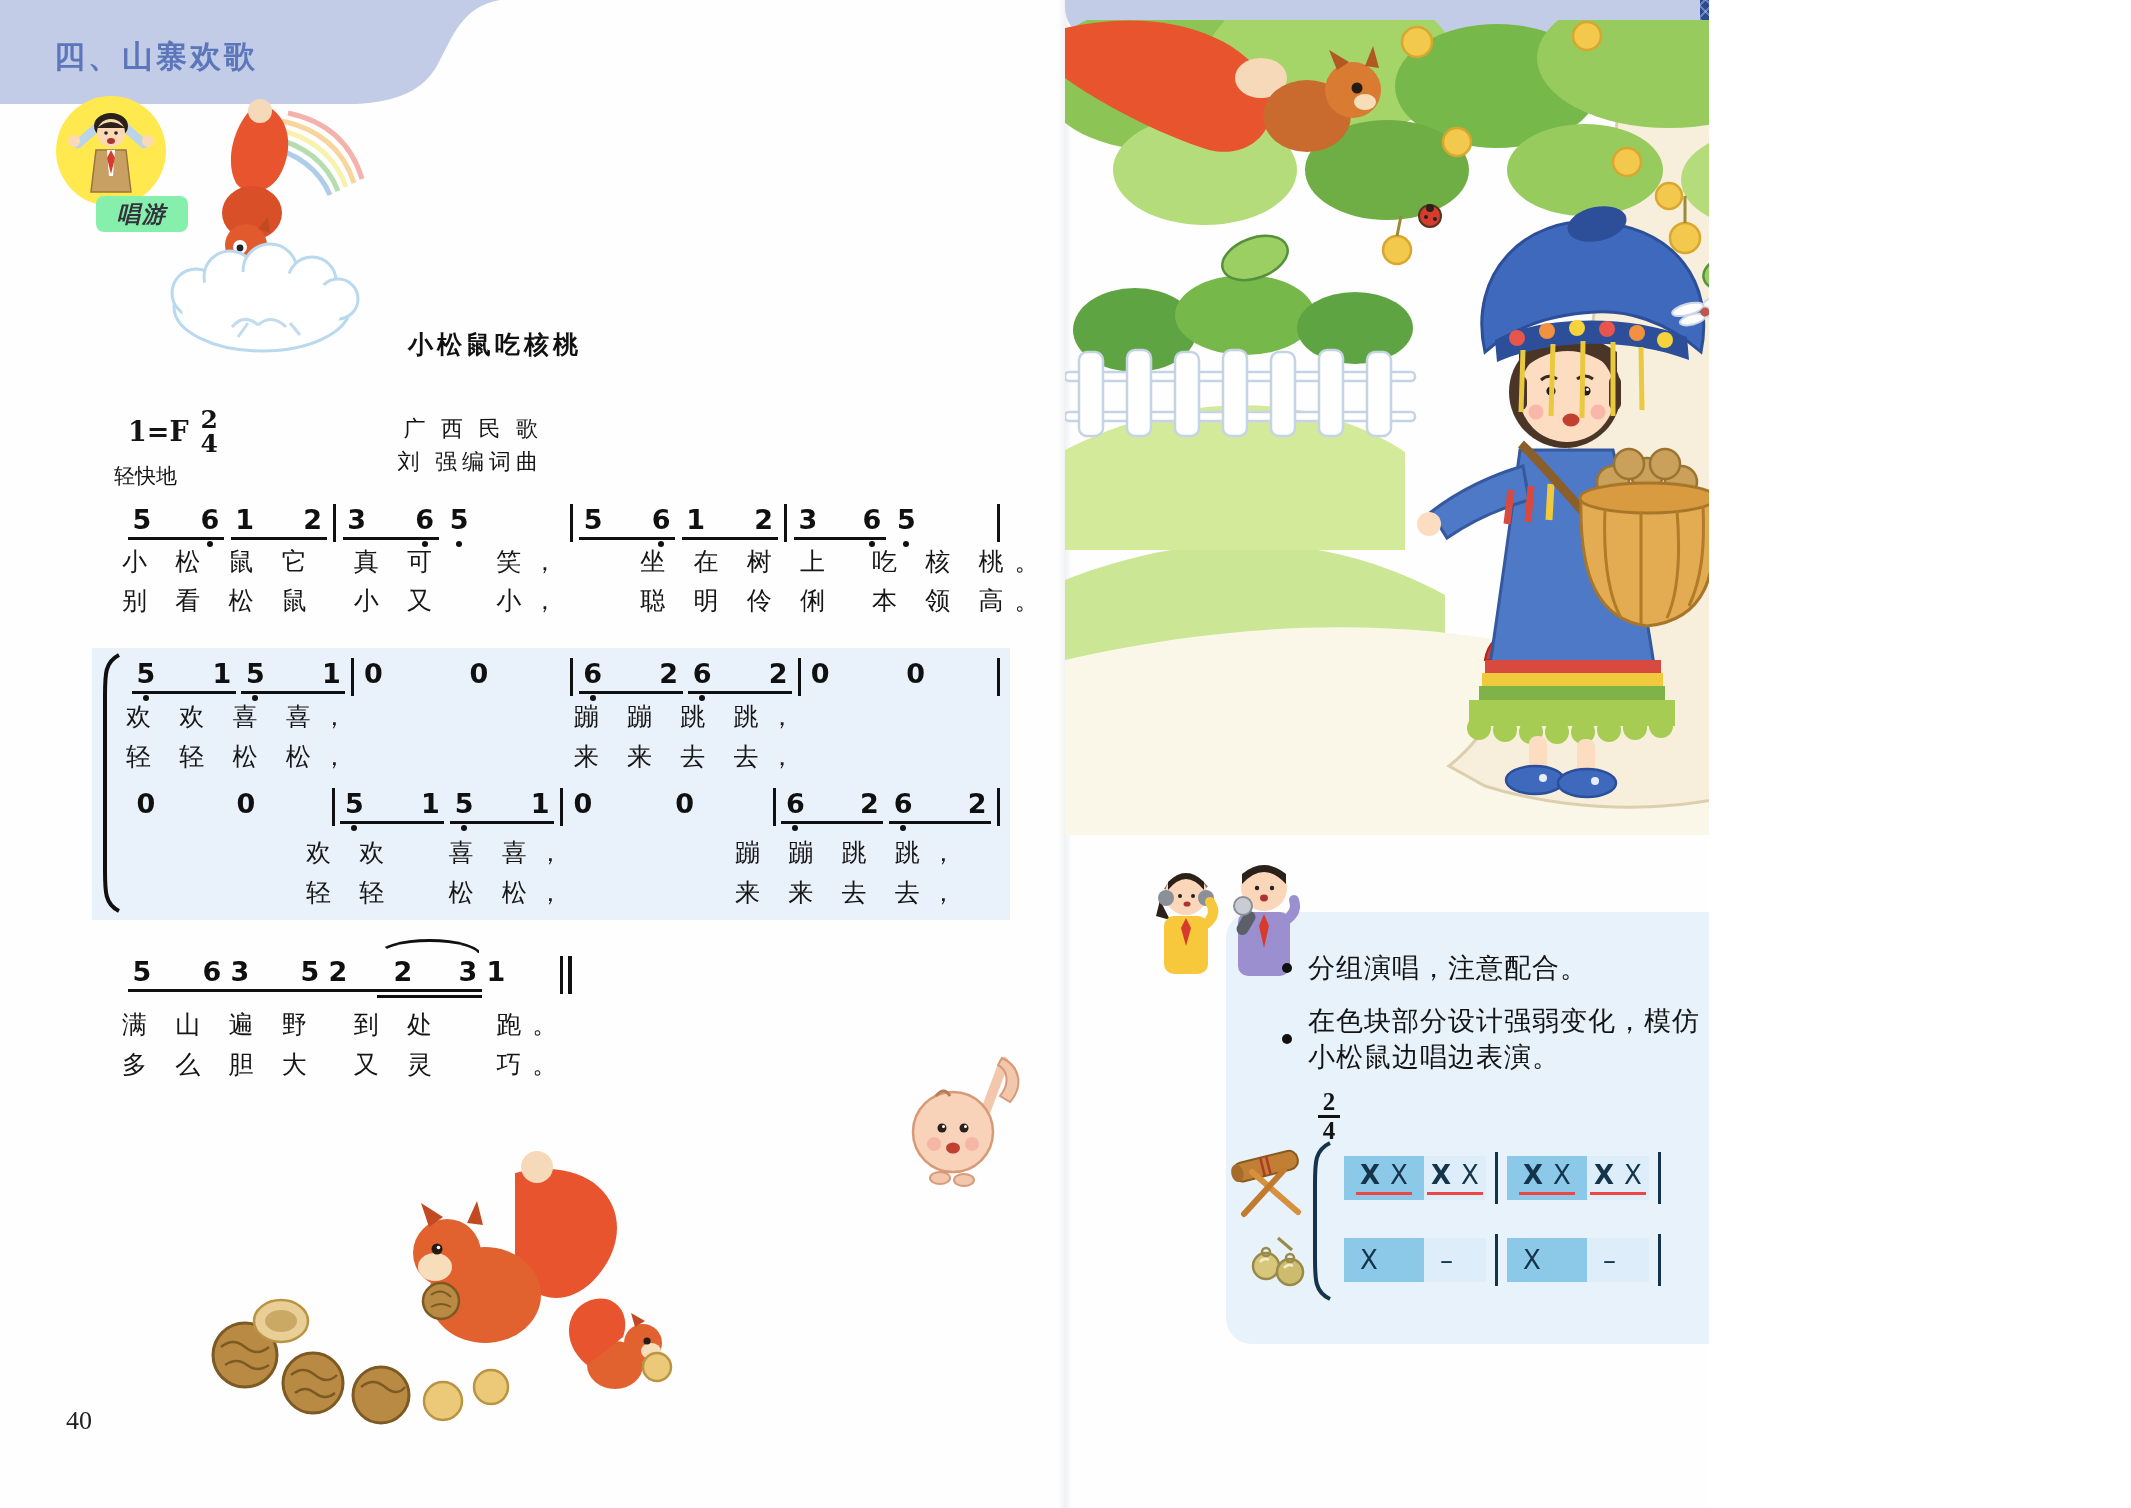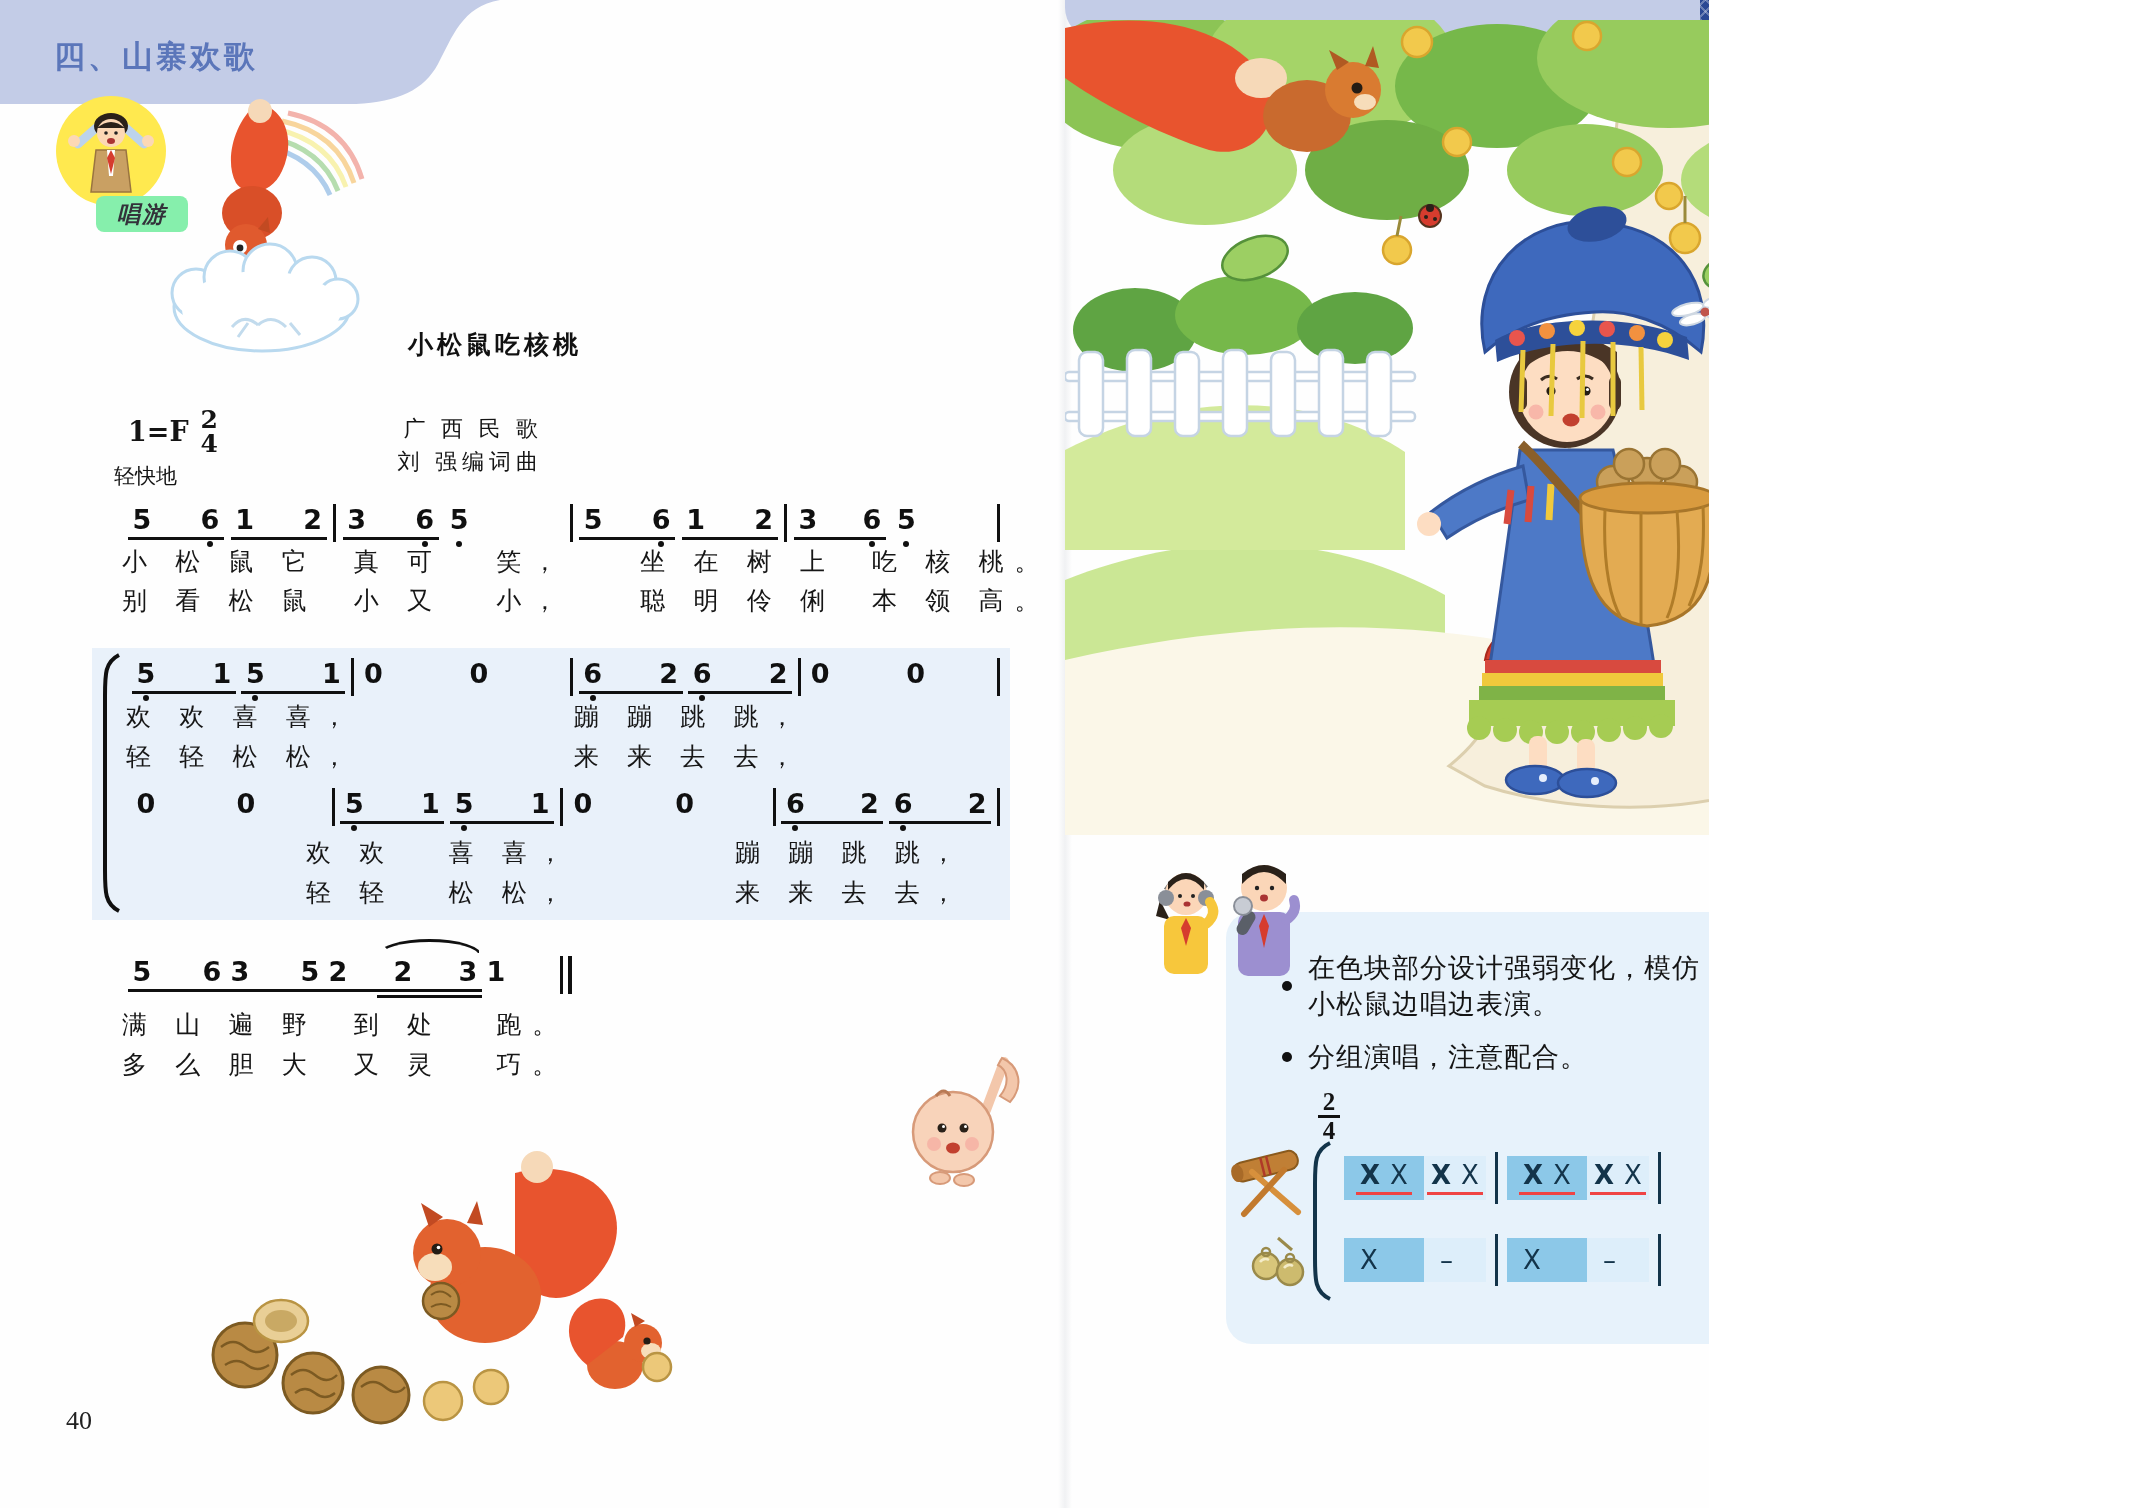--- a/index.html
+++ b/index.html
@@ -595,25 +595,25 @@
     <rect x="92" y="58" width="52" height="64" rx="10" fill="#9c8fd0"></rect>
     <path d="M118,60 L123,72 L118,94 L113,72 Z" fill="#d63c2e"></path>
     <rect x="94" y="56" width="12" height="26" rx="6" transform="rotate(30 100 69)" fill="#5a5f68"></rect>
     <circle cx="97" cy="52" r="9" fill="#c8ccd4" stroke="#8a8f98" stroke-width="2"></circle>
     <path d="M140,66 Q152,58 148,46" stroke="#9c8fd0" stroke-width="10" fill="none" stroke-linecap="round"></path>
   </svg>
 
   <div id="bullets" class="abs">
     <div class="brow">
         <span class="bdot"></span>
-        <span>在色块部分设计强弱变化，模仿小松鼠边唱边表演。</span>
+        <span>分组演唱，注意配合。</span>
       </div>
     <div class="brow">
         <span class="bdot"></span>
-        <span>分组演唱，注意配合。</span>
+        <span>在色块部分设计强弱变化，模仿小松鼠边唱边表演。</span>
       </div>
   </div>
 
   <div id="meterR" class="abs meterStack" style="margin-left:0;">
     <span>2</span>
     <span class="mbar"></span>
     <span>4</span>
   </div>
 
   <svg class="abs" style="left:1224px;top:1140px;" width="90" height="80">

